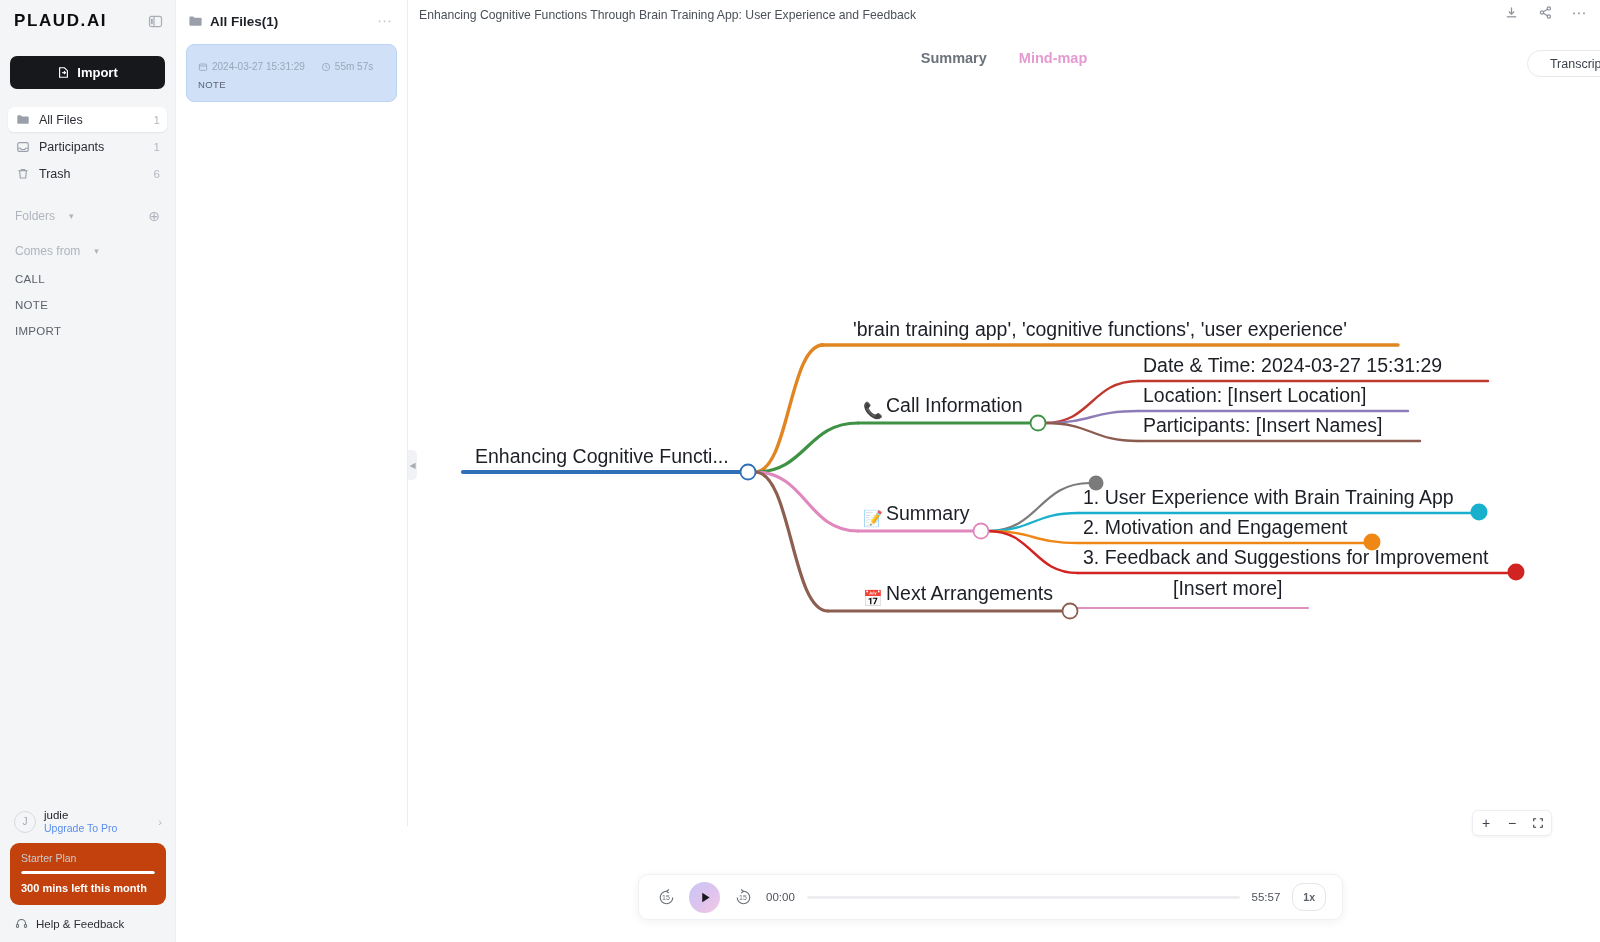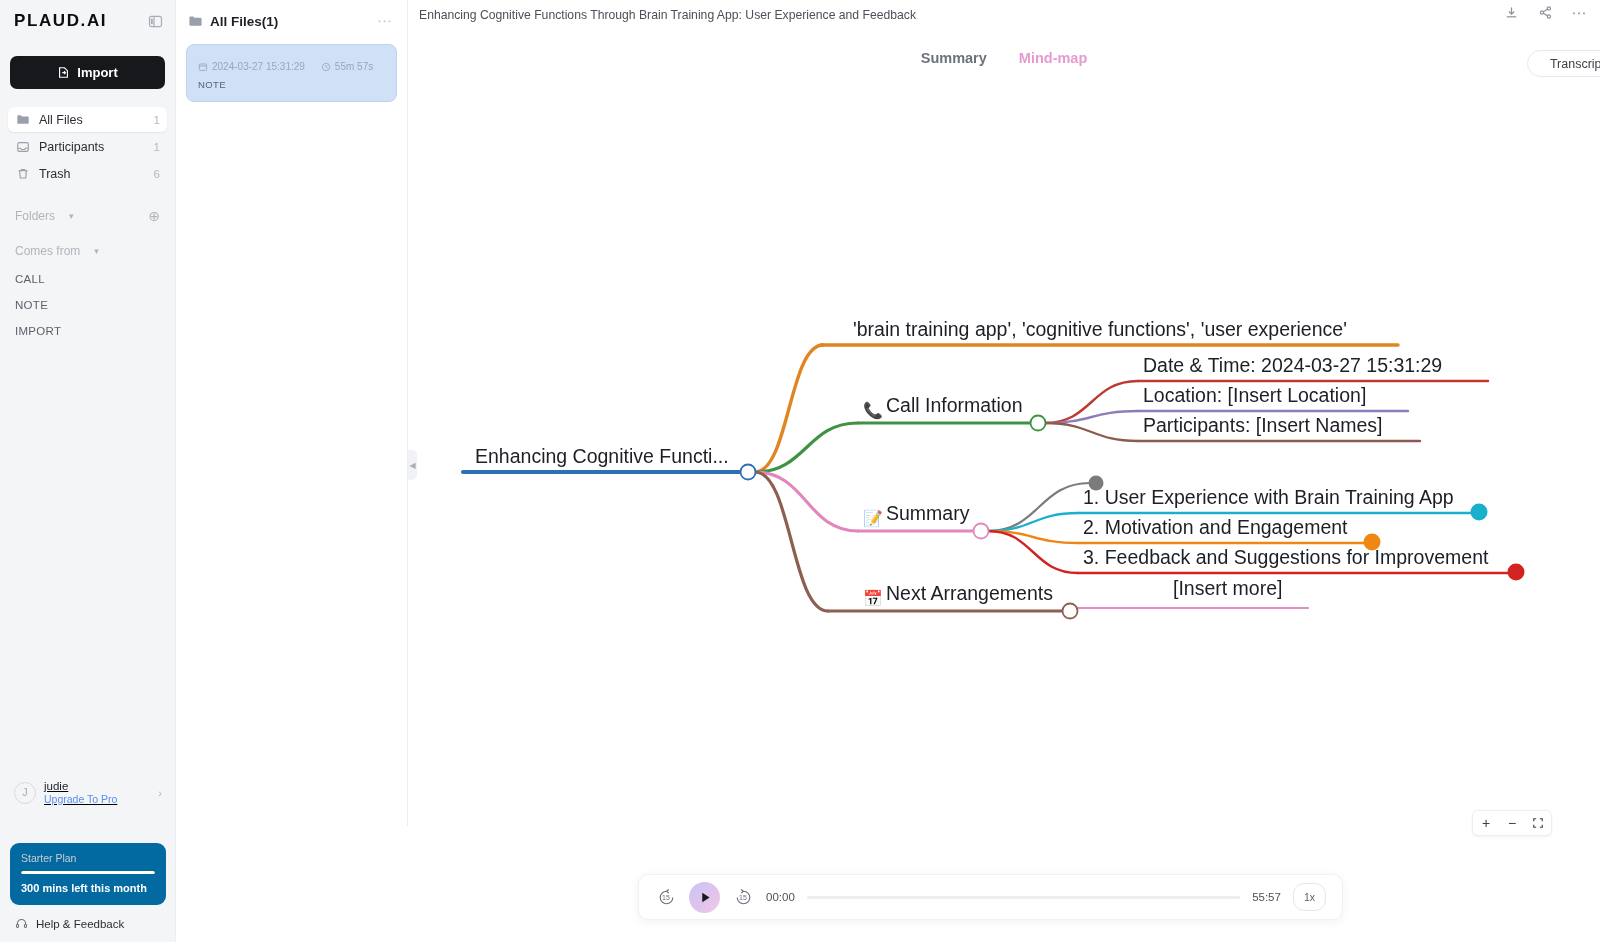--- a/index.html
+++ b/index.html
@@ -69,27 +69,27 @@
     text-align: center;
   }
 
   .sb-bottom { position: absolute; left: 0; bottom: 0; width: 176px; padding: 0 10px 8px 10px; }
   .user-row { display: flex; align-items: center; gap: 8px; padding: 4px 4px 8px 4px; cursor: pointer; }
   .avatar {
     width: 22px; height: 22px; border-radius: 50%;
     border: 1px solid #d8dbe1; color: #9ea3ac; font-size: 10px;
     display: flex; align-items: center; justify-content: center; flex: 0 0 22px;
   }
-  .user-meta { flex: 1; min-width: 0; text-decoration: underline; }
+  .user-meta { flex: 1; min-width: 0; }
   .user-name { font-size: 11.5px; color: #22252b; line-height: 14px; }
   .user-upgrade { font-size: 10.5px; color: #5b8def; line-height: 13px; }
   .user-chev { color: #b3b7bf; font-size: 11px; }
 
   .plan-card {
-    background: #0369a1; border-radius: 9px; padding: 9px 11px 11px 11px; color: #fff; margin-top: 29px;
+    background: #c2410c; border-radius: 9px; padding: 9px 11px 11px 11px; color: #fff;
   }
   .plan-title { font-size: 10.5px; color: #c9ccd2; margin-bottom: 7px; }
   .plan-bar { height: 3px; background: #4a4d55; border-radius: 2px; overflow: hidden; }
   .plan-bar > i { display: block; height: 100%; width: 100%; background: #ffffff; border-radius: 2px; }
   .plan-note { margin-top: 8px; font-size: 11px; font-weight: 700; color: #fff; }
 
   .help-row {
     display: flex; align-items: center; gap: 8px; padding: 12px 5px 4px 5px;
     font-size: 11.5px; color: #2b2e35; cursor: pointer;
   }
@@ -190,21 +190,21 @@
   .play-btn {
     width: 31px; height: 31px; border-radius: 50%; cursor: pointer;
     background: linear-gradient(135deg,#c9c6f5 0%, #dfc3ee 55%, #f3c9e3 100%);
     display: flex; align-items: center; justify-content: center;
   }
   .play-btn svg { display:block; margin-left:2px; }
   .time { font-size: 11.5px; color: #4c515a; font-variant-numeric: tabular-nums; }
   .track { flex: 1; height: 3px; background: #eceef1; border-radius: 2px; cursor: pointer; }
   .speed {
     border: 1px solid #e4e6ea; border-radius: 11px; height: 28px; padding: 8px 10px;
-    font-size: 10.5px; color: #5a5f68; display: flex; align-items: center; cursor: pointer;
+    font-size: 10.5px; color: #5a5f68; display: flex; align-items: center; cursor: pointer; font-weight: bold;
   }
 </style>
 </head>
 <body>
 
 <div id="app">
 
   <div class="sidebar">
     <div class="brand-row">
       <div class="brand">PLAUD.AI</div>

